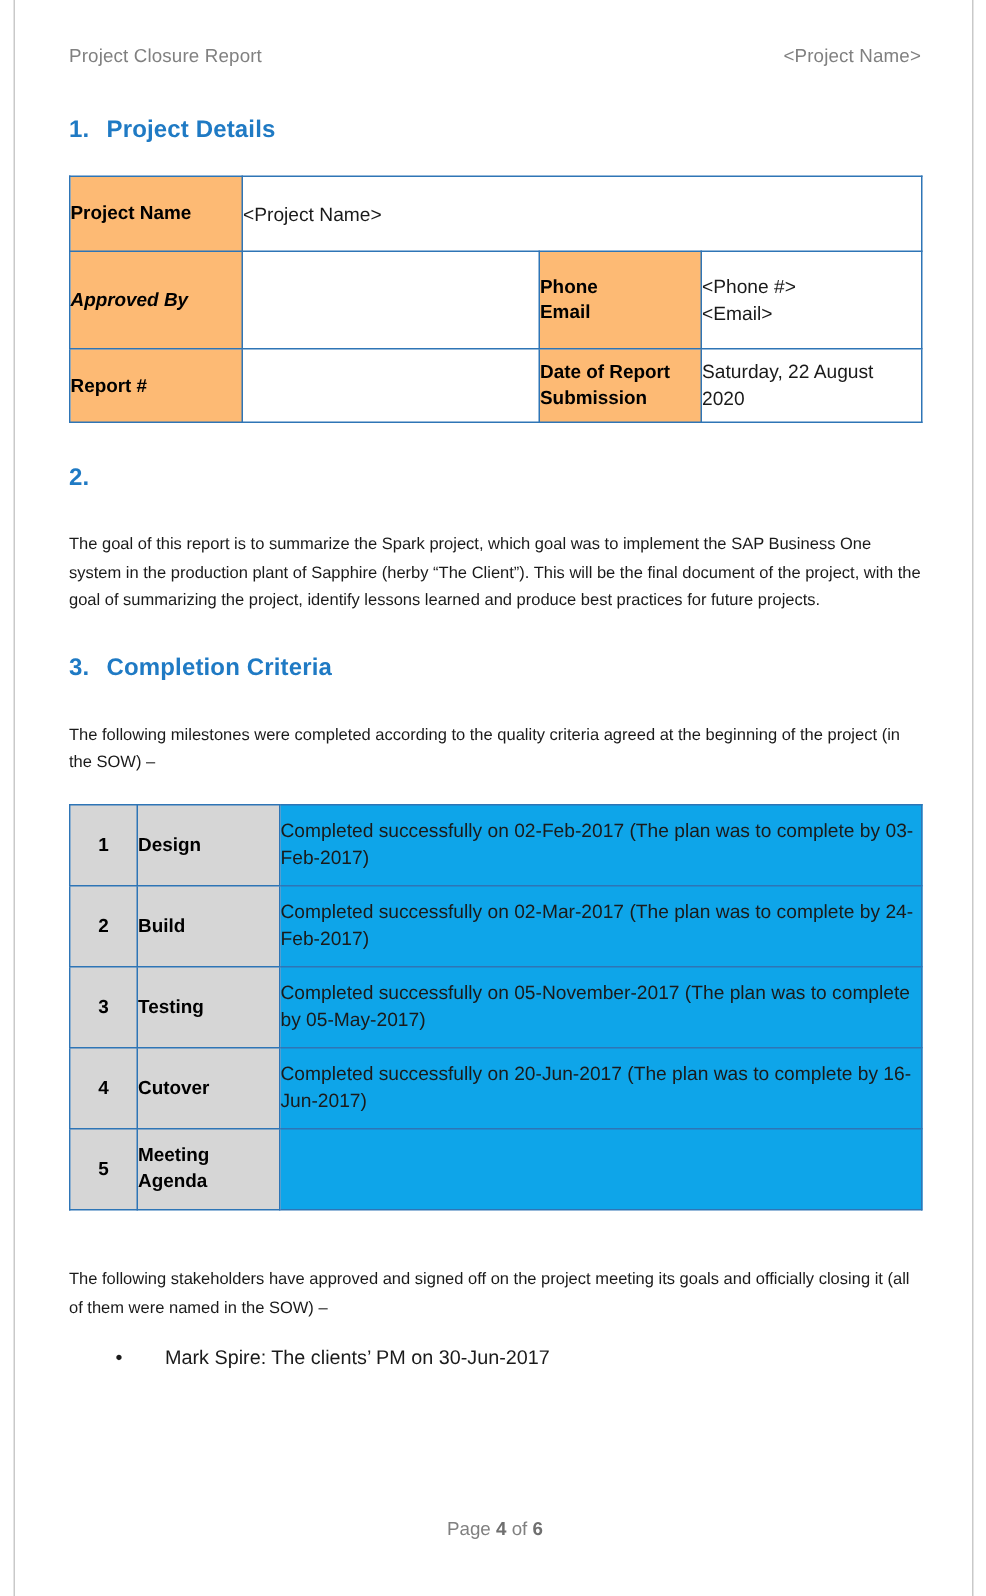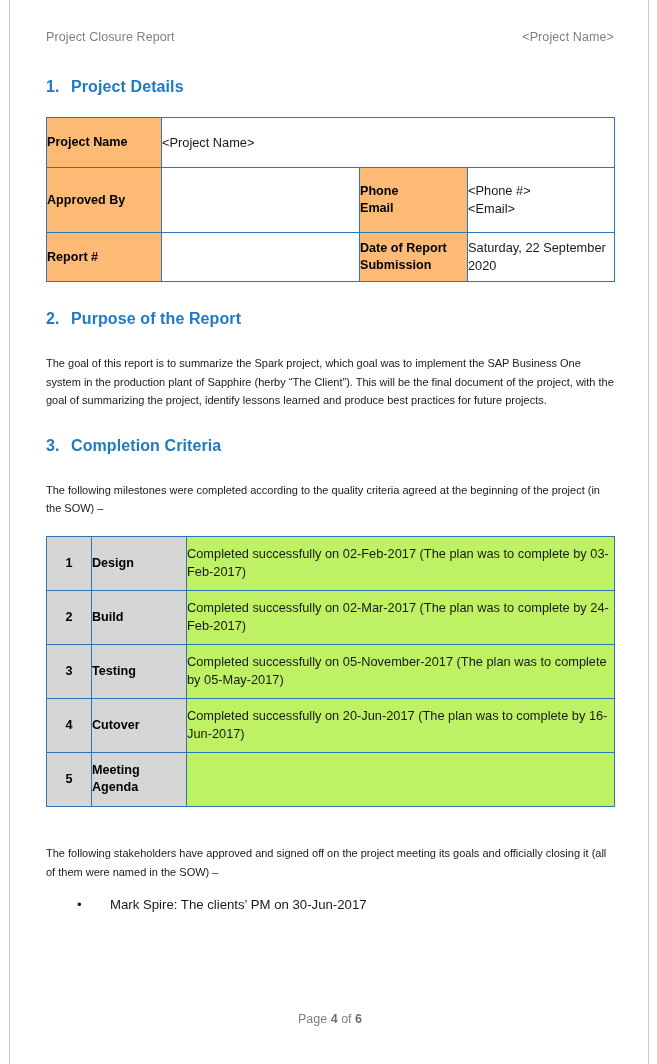--- a/index.html
+++ b/index.html
@@ -129,21 +129,21 @@
   td.mname {
     background: #d6d6d6;
     font-size: 12.6px;
     font-weight: bold;
     color: #000;
     padding: 6px 0 6px 12px;
     line-height: 17px;
     margin-top: 22px;
   }
   td.mdesc {
-    background: #bef264;
+    background: #0ea5e9;
     font-size: 12.8px;
     color: #1a1a1a;
     padding: 8px 8px 8px 9px;
     line-height: 18px;
     vertical-align: top;
   }
 
   
   .doc-footer {
     position: absolute;
@@ -178,49 +178,48 @@
         <col style="width:198px">
         <col style="width:108px">
         <col style="width:147px">
       </colgroup>
       <tbody>
         <tr>
           <td class="lbl" style="height:50px;">Project Name</td>
           <td class="val" colspan="3">&lt;Project Name&gt;</td>
         </tr>
         <tr>
-          <td class="lbl" style="height:65px;">Approved By</td>
+          <td class="lbl" style="height:65px;font-style:italic;">Approved By</td>
           <td class="blank"></td>
           <td class="lbl">
             <div>Phone</div>
             <div>Email</div>
           </td>
           <td class="val">
             <div>&lt;Phone #&gt;</div>
             <div>&lt;Email&gt;</div>
           </td>
         </tr>
         <tr>
           <td class="lbl" style="height:49px;">Report #</td>
           <td class="blank"></td>
           <td class="lbl">
             <div>Date of Report</div>
             <div>Submission</div>
           </td>
           <td class="val">
-            <div>Saturday, 22 September</div>
+            <div>Saturday, 22 August</div>
             <div>2020</div>
           </td>
         </tr>
       </tbody>
     </table>
 
     <h2 class="sec" style="margin-top:28px;">
       <span class="num">2.</span>
-      <span class="txt">Purpose of the Report</span>
     </h2>
 
     <p class="body" style="margin-top:26px;">The goal of this report is to summarize the Spark project, which goal was to implement the SAP Business One system in the production plant of Sapphire (herby “The Client”). This will be the final document of the project, with the goal of summarizing the project, identify lessons learned and produce best practices for future projects.</p>
 
     <h2 class="sec" style="margin-top:27px;">
       <span class="num">3.</span>
       <span class="txt">Completion Criteria</span>
     </h2>
 
     <p class="body" style="margin-top:26px;">The following milestones were completed according to the quality criteria agreed at the beginning of the project (in the SOW) –</p>

